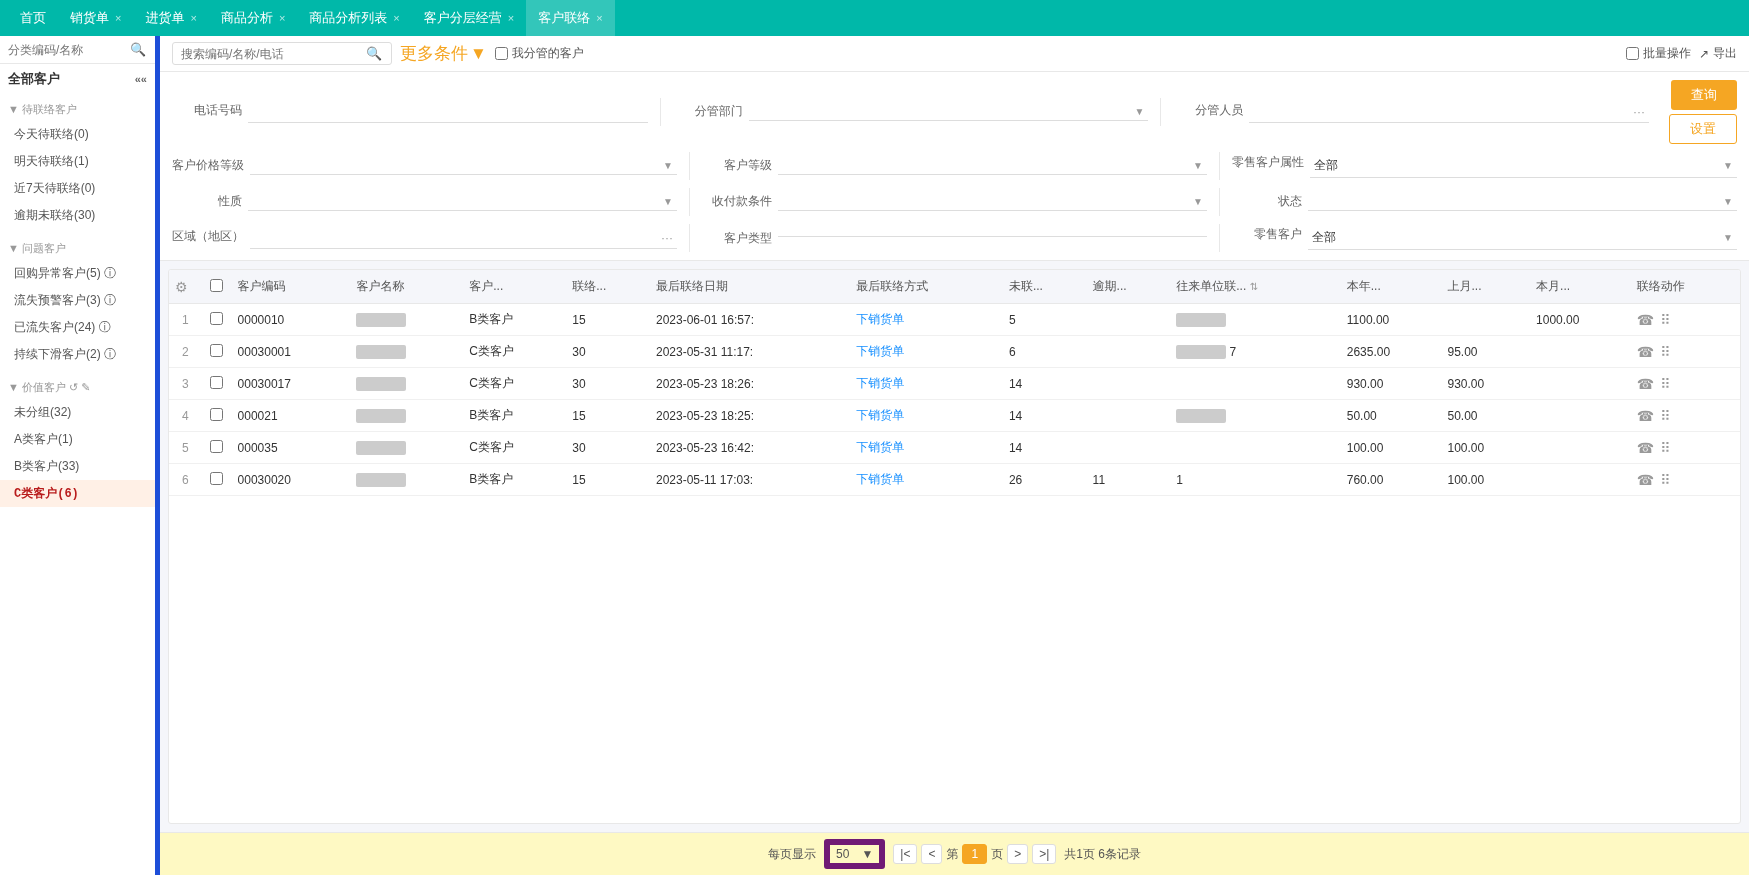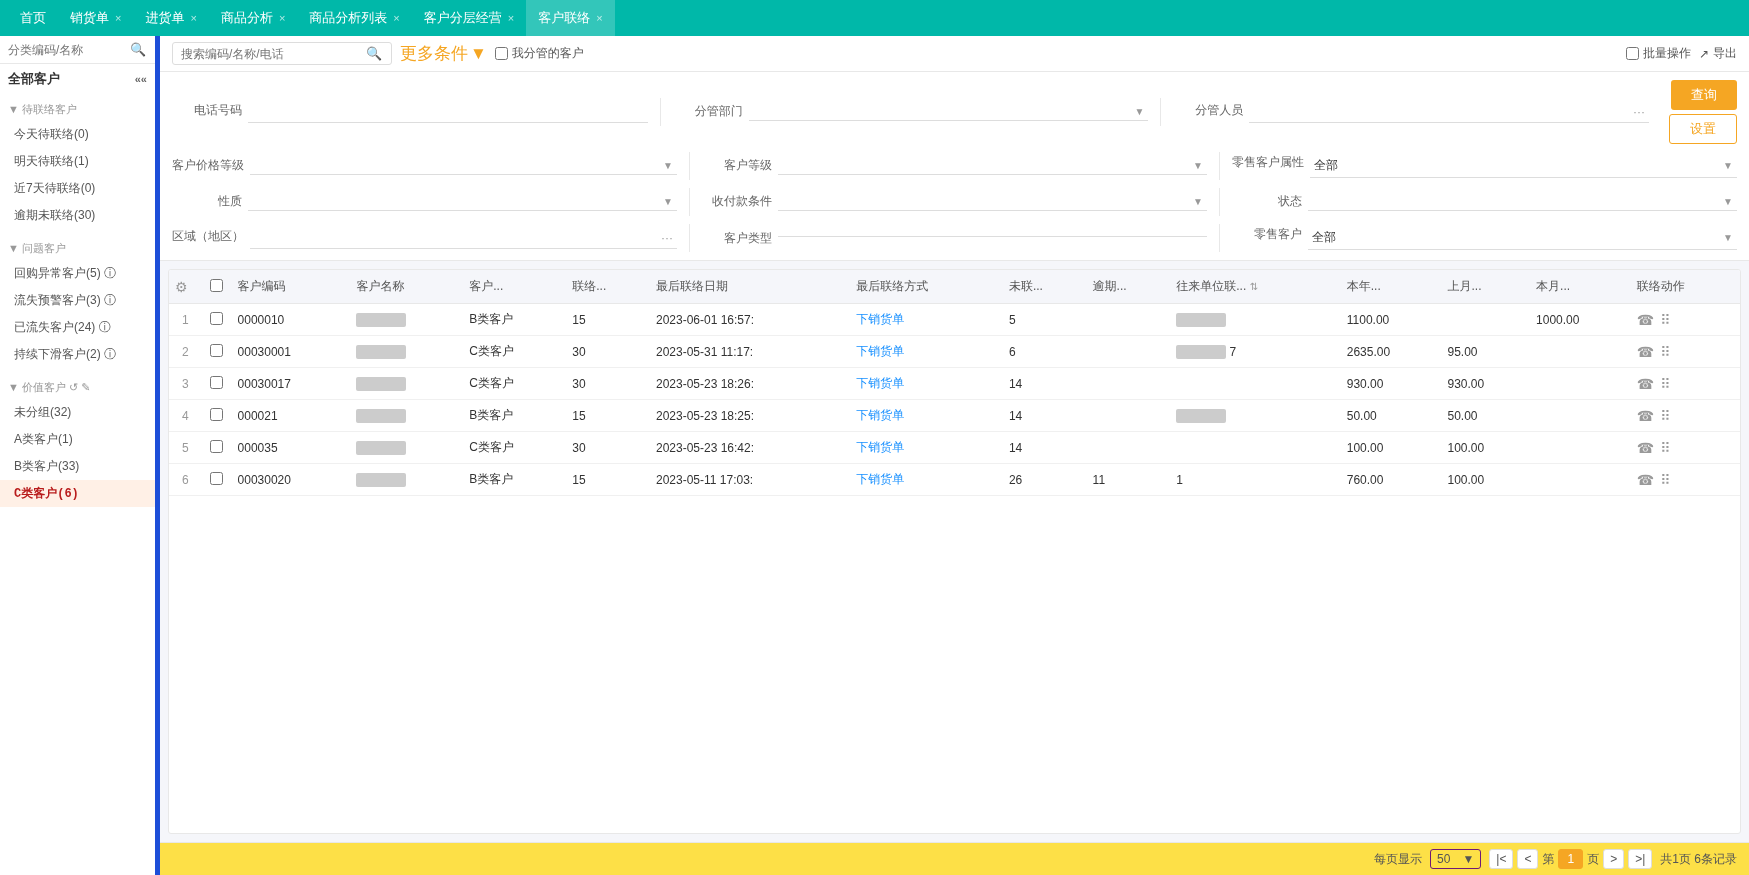--- a/index.html
+++ b/index.html
@@ -286,30 +286,30 @@
     }
     .action-icons { display: flex; gap: 6px; align-items: center; }
     .action-icon { color: #999; cursor: pointer; font-size: 14px; }
     .gear-icon { color: #999; cursor: pointer; font-size: 14px; margin-right: 8px; }
     .checkbox-cell { width: 30px; text-align: center; }
 
     
     .table-footer {
       display: flex;
       align-items: center;
-      justify-content: flex-end;
+      justify-content: center;
       padding: 6px 12px;
       border-top: 1px solid #e8e8e8;
-      background: #fde047;
+      background: #fef9c3;
       gap: 8px;
       font-size: 12px;
       color: #555;
     }
     .page-size-box {
-      border: 1px solid #701a75;
+      border: 6px solid #701a75;
       border-radius: 3px;
       padding: 2px 6px;
       font-size: 12px;
       cursor: pointer;
       display: flex;
       align-items: center;
       gap: 12px;
     }
     .page-nav { display: flex; align-items: center; gap: 4px; }
     .page-btn {

